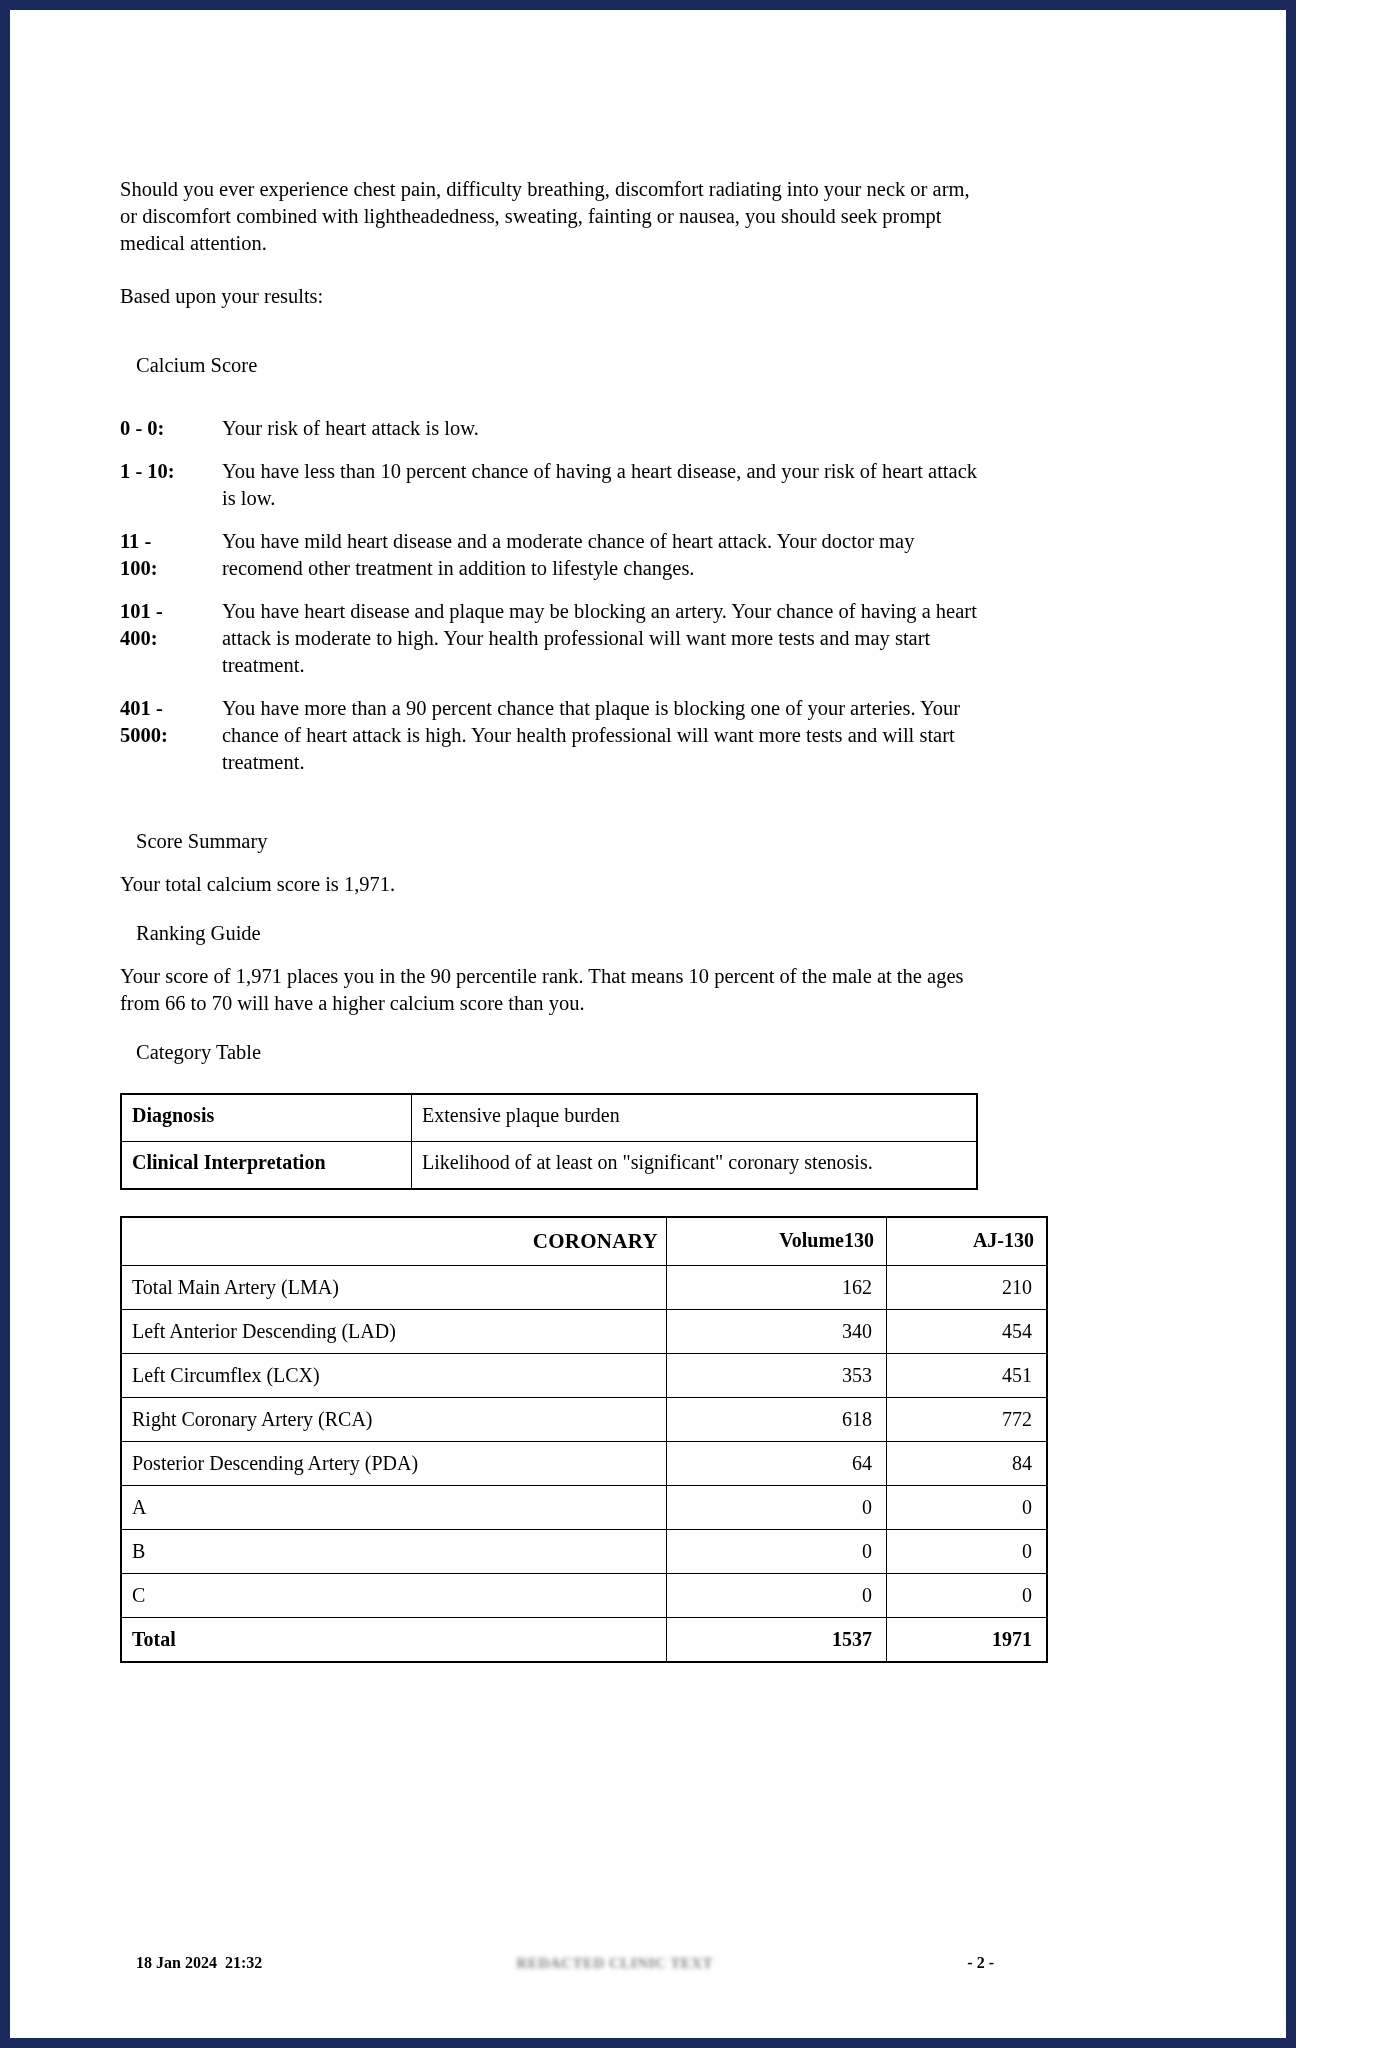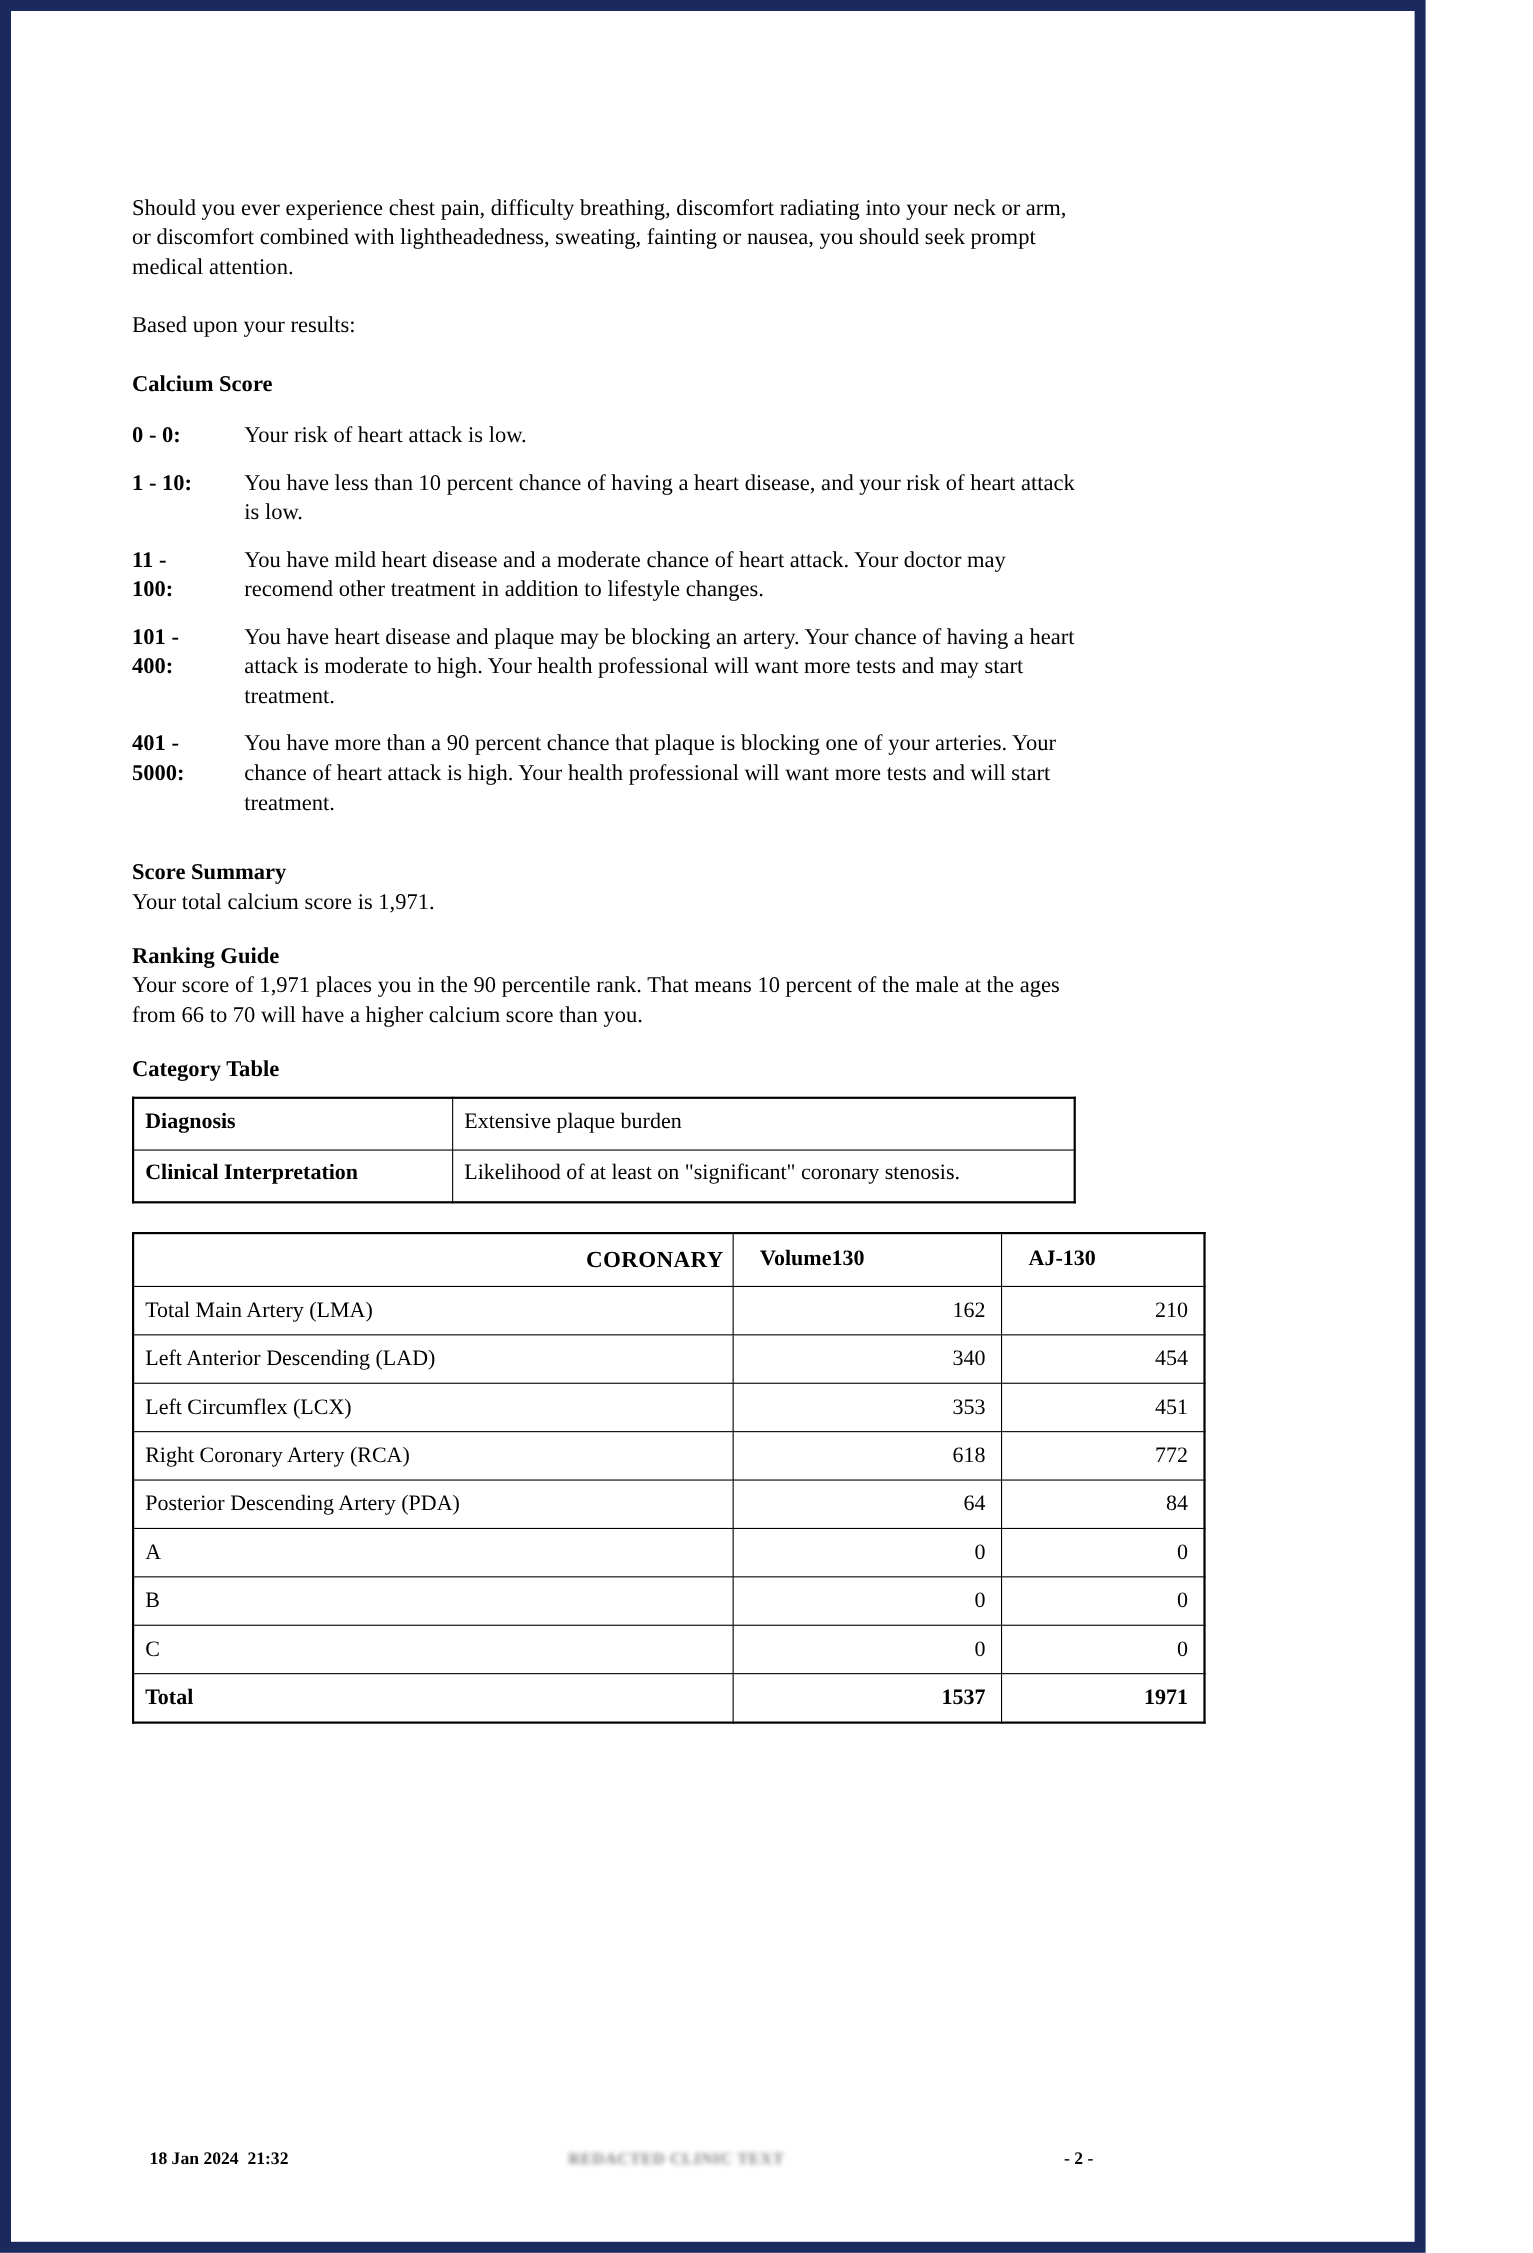--- a/index.html
+++ b/index.html
@@ -40,23 +40,23 @@
     font-size: 20.5px;
     line-height: 1.32;
     color: #000;
     text-align: left;
   }
   .gap-lg { height: 26px; }
   .gap-md { height: 20px; }
   .gap-sm { height: 12px; }
 
   h3.section-head {
-    margin: 0;
+    margin: 16px;
     font-size: 20.5px;
-    font-weight: bold;
+    font-weight: normal;
     color: #000;
     line-height: 1.3;
   }
 
   
   .score-row {
     display: flex;
     margin-bottom: 16px;
     font-size: 20.5px;
     line-height: 1.32;
@@ -115,24 +115,24 @@
     margin-top: 26px;
   }
   table.coronary-table th.col-name {
     text-align: right;
     font-weight: bold;
     font-size: 21px;
     letter-spacing: 0.3px;
     padding: 11px 8px;
   }
   table.coronary-table th.col-num {
-    text-align: left;
+    text-align: right;
     font-weight: bold;
     font-size: 20px;
-    padding: 11px 24px;
+    padding: 11px 12px;
     margin-left: 24px;
   }
   table.coronary-table td.cell-name {
     text-align: left;
     padding: 10px 10px;
   }
   table.coronary-table td.cell-num {
     text-align: right;
     padding: 10px 14px 10px 8px;
   }

